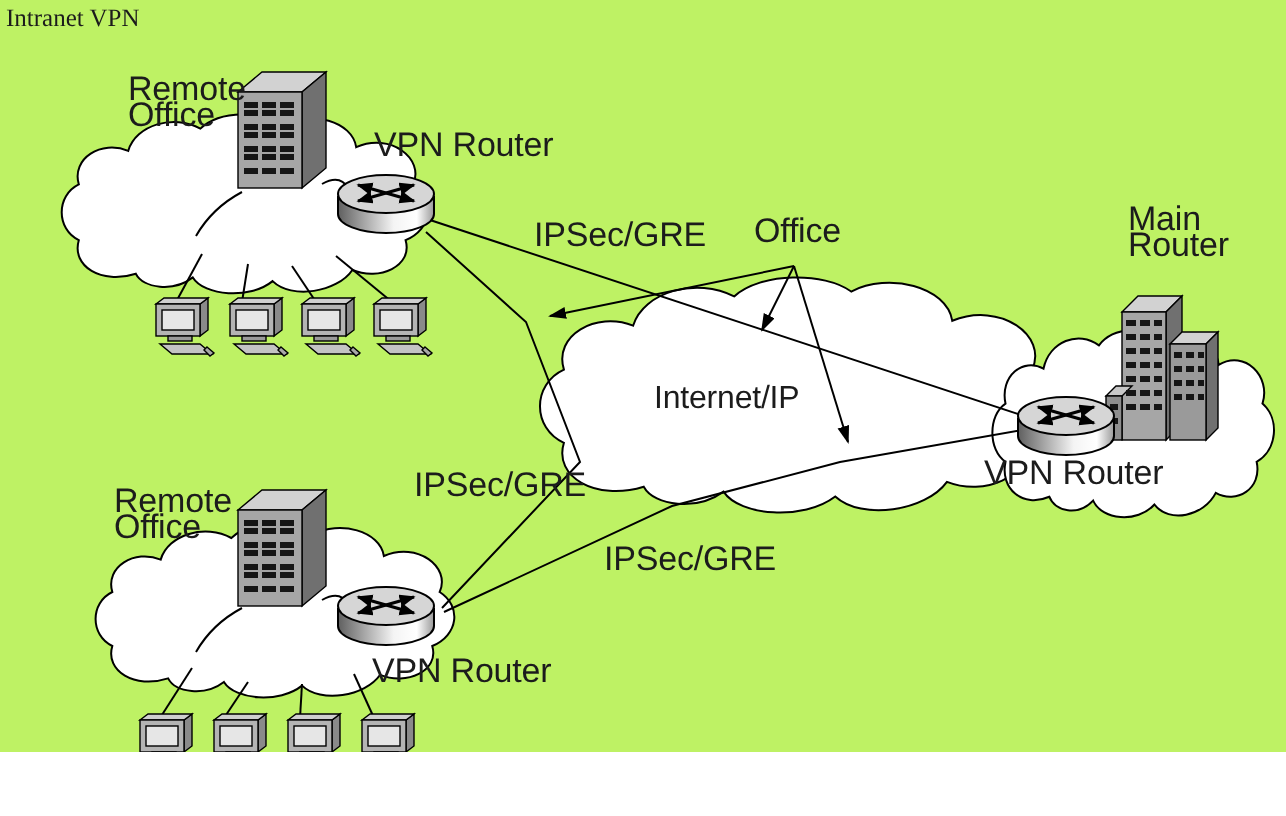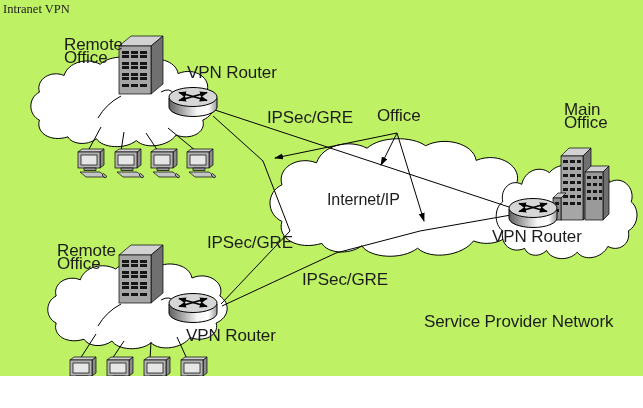--- a/index.html
+++ b/index.html
@@ -199,23 +199,22 @@
 
   <div class="lbl" style="left:64px;top:38px">Remote
 Office</div>
   <div class="lbl" style="left:187px;top:66px">VPN Router</div>
 
   <div class="lbl" style="left:267px;top:111px">IPSec/GRE</div>
   <div class="lbl" style="left:377px;top:109px">Office</div>
   <div class="lbl internet-lbl" style="left:327px;top:193px">Internet/IP</div>
 
   <div class="lbl" style="left:564px;top:103px">Main
-Office</div>
+Router</div>
   <div class="lbl" style="left:492px;top:230px">VPN Router</div>
 
   <div class="lbl" style="left:57px;top:244px">Remote
 Office</div>
   <div class="lbl" style="left:207px;top:236px">IPSec/GRE</div>
   <div class="lbl" style="left:302px;top:273px">IPSec/GRE</div>
   <div class="lbl" style="left:186px;top:329px">VPN Router</div>
 
-  <div class="lbl" style="left:424px;top:315px">Service Provider Network</div>
 </div>
 
 </body></html>

